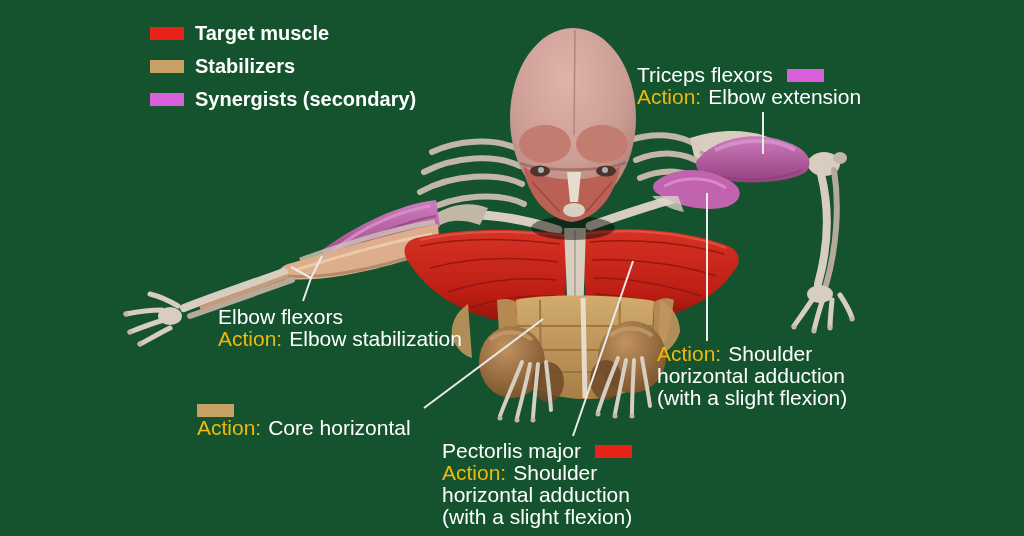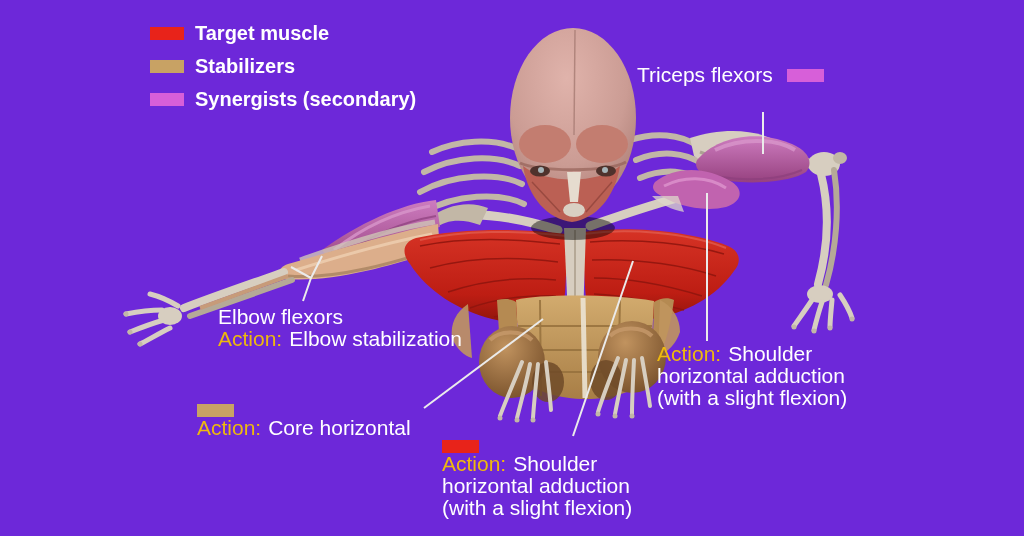--- a/index.html
+++ b/index.html
@@ -1,17 +1,17 @@
 <!DOCTYPE html>
 <html><head>
 <meta charset="utf-8">
 <style>
   html,body{margin:0;padding:0;background:#000;}
   #stage{
-    position:relative;width:1024px;height:536px;background:#6d28d9;
+    position:relative;width:1024px;height:536px;background:#14532d;
     overflow:hidden;font-family:"Liberation Sans",sans-serif;
   }
   #anatomy{position:absolute;left:0;top:0;}
   
   .legend{position:absolute;left:150px;top:23px;}
   .legend-row{display:flex;align-items:center;gap:11px;margin-bottom:13px;
     font-weight:bold;font-size:20px;line-height:20px;color:#fff;}
   .swatch{display:inline-block;width:34px;height:13px;}
   .swatch-red{background:#e8231a;}
   .swatch-magenta{background:#d75fd9;}
@@ -236,20 +236,23 @@
       <span class="swatch swatch-magenta"></span>
       <span>Synergists (secondary)</span>
     </div>
   </div>
 
   <div class="anno" id="label-triceps">
     <div class="row">
       <span>Triceps flexors</span>
       <span class="swatch swatch-magenta"></span>
     </div>
+    <div>
+      <span class="action-prefix">Action:</span><span>Elbow extension</span>
+    </div>
   </div>
 
   <div class="anno" id="label-elbow-flexors">
     <div class="row">
       <span>Elbow flexors</span>
     </div>
     <div>
       <span class="action-prefix">Action:</span><span>Elbow stabilization</span>
     </div>
   </div>
@@ -270,20 +273,21 @@
     <div class="row">
       <span class="swatch swatch-tan"></span>
     </div>
     <div>
       <span class="action-prefix">Action:</span><span>Core horizontal</span>
     </div>
   </div>
 
   <div class="anno" id="label-pectoralis">
     <div class="row">
+      <span>Pectorlis major</span>
       <span class="swatch swatch-red"></span>
     </div>
     <div>
       <span class="action-prefix">Action:</span><span>Shoulder</span>
     </div>
     <div>
       <span>horizontal adduction</span>
     </div>
     <div>
       <span>(with a slight flexion)</span>

